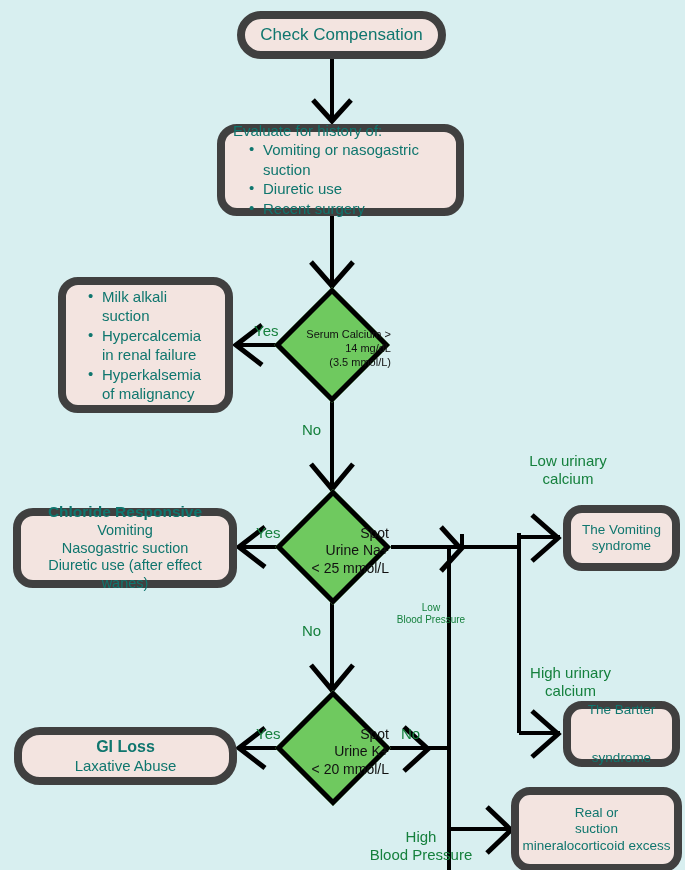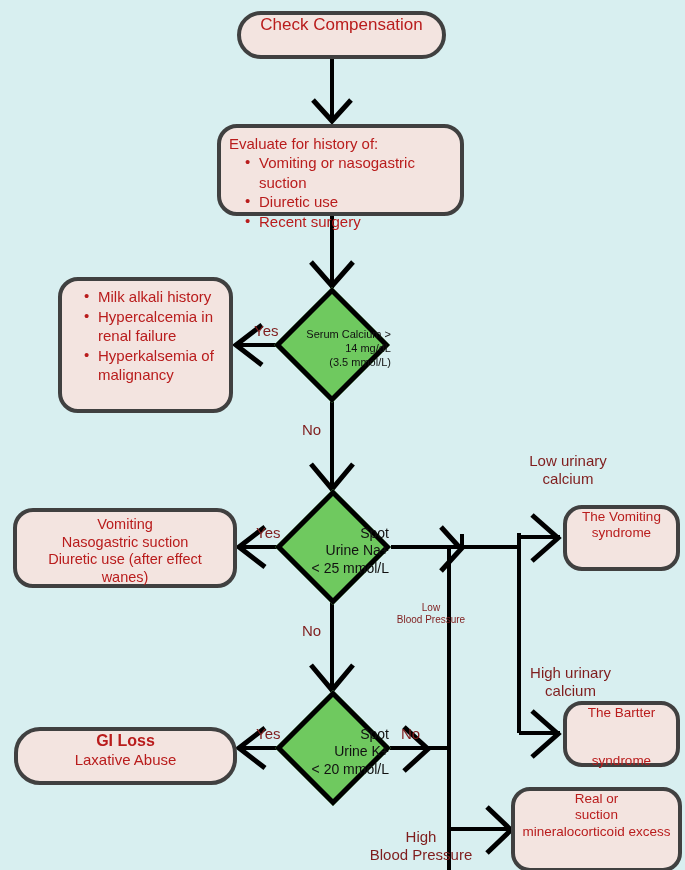--- a/index.html
+++ b/index.html
@@ -23,25 +23,26 @@
     left: 0;
     top: 0;
     width: 685px;
     height: 870px;
     pointer-events: none;
   }
   .node {
     position: absolute;
     box-sizing: border-box;
     background: #f3e4e0;
-    border: 4px solid #404040;
+    border: 8px solid #404040;
     border-radius: 22px;
     display: flex;
     flex-direction: column;
-    color: #b91c1c;
+    justify-content: center;
+    color: #0f766e;
     z-index: 3;
   }
   .node.center { align-items: center; text-align: center; }
   .node .line { line-height: 1.22; }
   .bold { font-weight: bold; }
 
   .diamond {
     position: absolute;
     z-index: 3;
   }
@@ -64,21 +65,21 @@
     flex-direction: column;
     align-items: flex-end;
     justify-content: center;
     text-align: center;
     color: #111;
     line-height: 1.25;
     z-index: 2;
   }
   .edge-label {
     position: absolute;
-    color: #7f1d1d;
+    color: #15803d;
     white-space: pre-line;
     text-align: center;
     line-height: 1.22;
     z-index: 4;
   }
   ul.bullets {
     margin: 0;
     padding: 0 0 0 16px;
     list-style: none;
   }
@@ -182,36 +183,37 @@
     <div class="shape"></div>
     <div class="dtext" style="font-size:11px; width:118px; height:82px; left:-18px;">
       <div>Serum Calcium &gt;</div>
       <div>14 mg/dL</div>
       <div>(3.5 mmol/L)</div>
     </div>
   </div>
 
   <div class="node" style="left:58px; top:277px; width:175px; height:136px; border-radius:20px; font-size:15px; padding:6px 8px;">
     <ul class="bullets" style="padding-left:14px;">
-      <li>Milk alkali history</li>
+      <li>Milk alkali suction</li>
       <li>Hypercalcemia in renal failure</li>
       <li>Hyperkalsemia of malignancy</li>
     </ul>
   </div>
 
   <div class="diamond" style="left:292px; top:506px; width:82px; height:82px;">
     <div class="shape"></div>
     <div class="dtext" style="font-size:14px; width:112px; height:82px; left:-15px;">
       <div>Spot</div>
       <div>Urine Na+</div>
       <div>&lt; 25 mmol/L</div>
     </div>
   </div>
 
   <div class="node center" style="left:13px; top:508px; width:224px; height:80px; border-radius:20px; font-size:14.5px; padding:4px 6px;">
+    <div class="line bold" style="font-size:15.5px;">Chloride Responsive</div>
     <div class="line">Vomiting</div>
     <div class="line">Nasogastric suction</div>
     <div class="line">Diuretic use (after effect wanes)</div>
   </div>
 
   <div class="diamond" style="left:292px; top:707px; width:82px; height:82px;">
     <div class="shape"></div>
     <div class="dtext" style="font-size:14px; width:112px; height:82px; left:-15px;">
       <div>Spot</div>
       <div>Urine K+</div>

